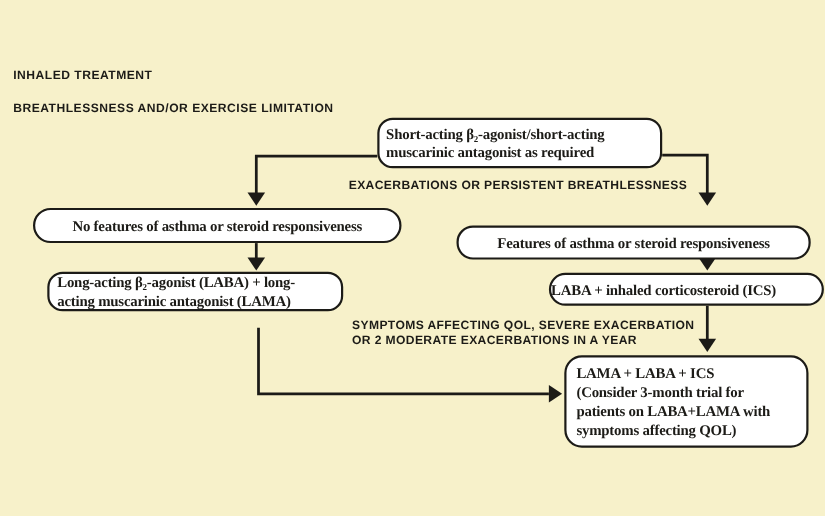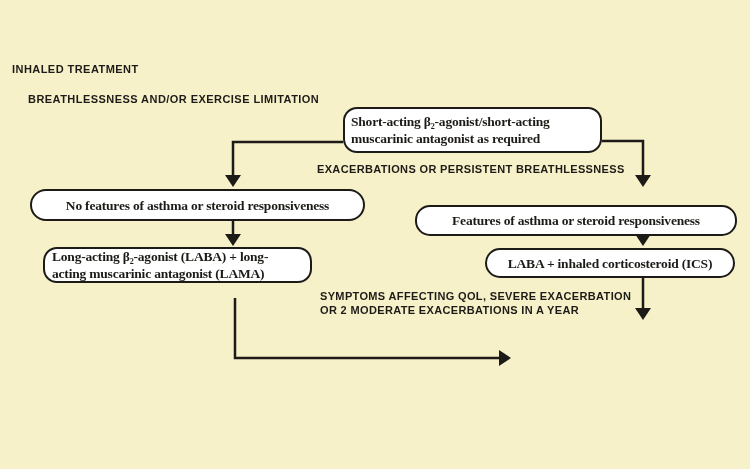--- a/index.html
+++ b/index.html
@@ -21,21 +21,21 @@
   }
   .hdr{
     position:absolute;
     font-weight:bold;
     font-size:11px;
     letter-spacing:.45px;
     color:var(--ink);
     white-space:nowrap;
   }
   .hdr.title{left:12px;top:63px;}
-  .hdr.subtitle{left:28px;top:93px;}
+  .hdr.subtitle{left:12px;top:93px;}
   .flow-label{
     position:absolute;
     font-weight:bold;
     font-size:11px;
     letter-spacing:.35px;
     color:var(--ink);
     white-space:nowrap;
     line-height:14px;
   }
   .flow-label.exac{left:317px;top:162px;}
@@ -52,21 +52,21 @@
     display:flex;
     flex-direction:column;
     justify-content:center;
     z-index:2;
   }
   .box .ln{display:block;white-space:nowrap;font-family:Liberation Serif, serif;}
   .box-saba{left:343px;top:107px;width:259px;height:46px;border-radius:14px;padding-left:6px;}
   .box-noasthma{left:30px;top:189px;width:335px;height:32px;border-radius:16px;align-items:center;}
   .box-asthma{left:415px;top:189px;width:322px;height:31px;border-radius:15px;align-items:center;margin-top:16px;}
   .box-labalama{left:43px;top:247px;width:269px;height:36px;border-radius:14px;padding-left:7px;}
-  .box-ics{left:485px;top:248px;width:250px;height:30px;border-radius:15px;align-items:center;}
+  .box-ics{left:499px;top:248px;width:250px;height:30px;border-radius:15px;}
   .box-triple{left:513px;top:323px;width:222px;height:84px;border-radius:16px;padding-left:9px;}
   svg.connectors{
     position:absolute;left:0;top:0;width:750px;height:469px;
     z-index:1;
   }
   svg.connectors path{stroke:var(--ink);stroke-width:2.5;fill:none;}
   svg.connectors polygon{fill:var(--ink);stroke:none;}
 </style>
 </head>
 <body>
@@ -125,14 +125,20 @@
 
   <div class="box box-ics">
     <span class="ln">LABA + inhaled corticosteroid (ICS)</span>
   </div>
 
   <div class="flow-label sympt">
     <span class="ln" style="display:block">SYMPTOMS AFFECTING QOL, SEVERE EXACERBATION</span>
     <span class="ln" style="display:block">OR 2 MODERATE EXACERBATIONS IN A YEAR</span>
   </div>
 
+  <div class="box box-triple">
+    <span class="ln">LAMA + LABA + ICS</span>
+    <span class="ln">(Consider 3-month trial for</span>
+    <span class="ln">patients on LABA+LAMA with</span>
+    <span class="ln">symptoms affecting QOL)</span>
+  </div>
 
 </div>
 
 </body></html>

